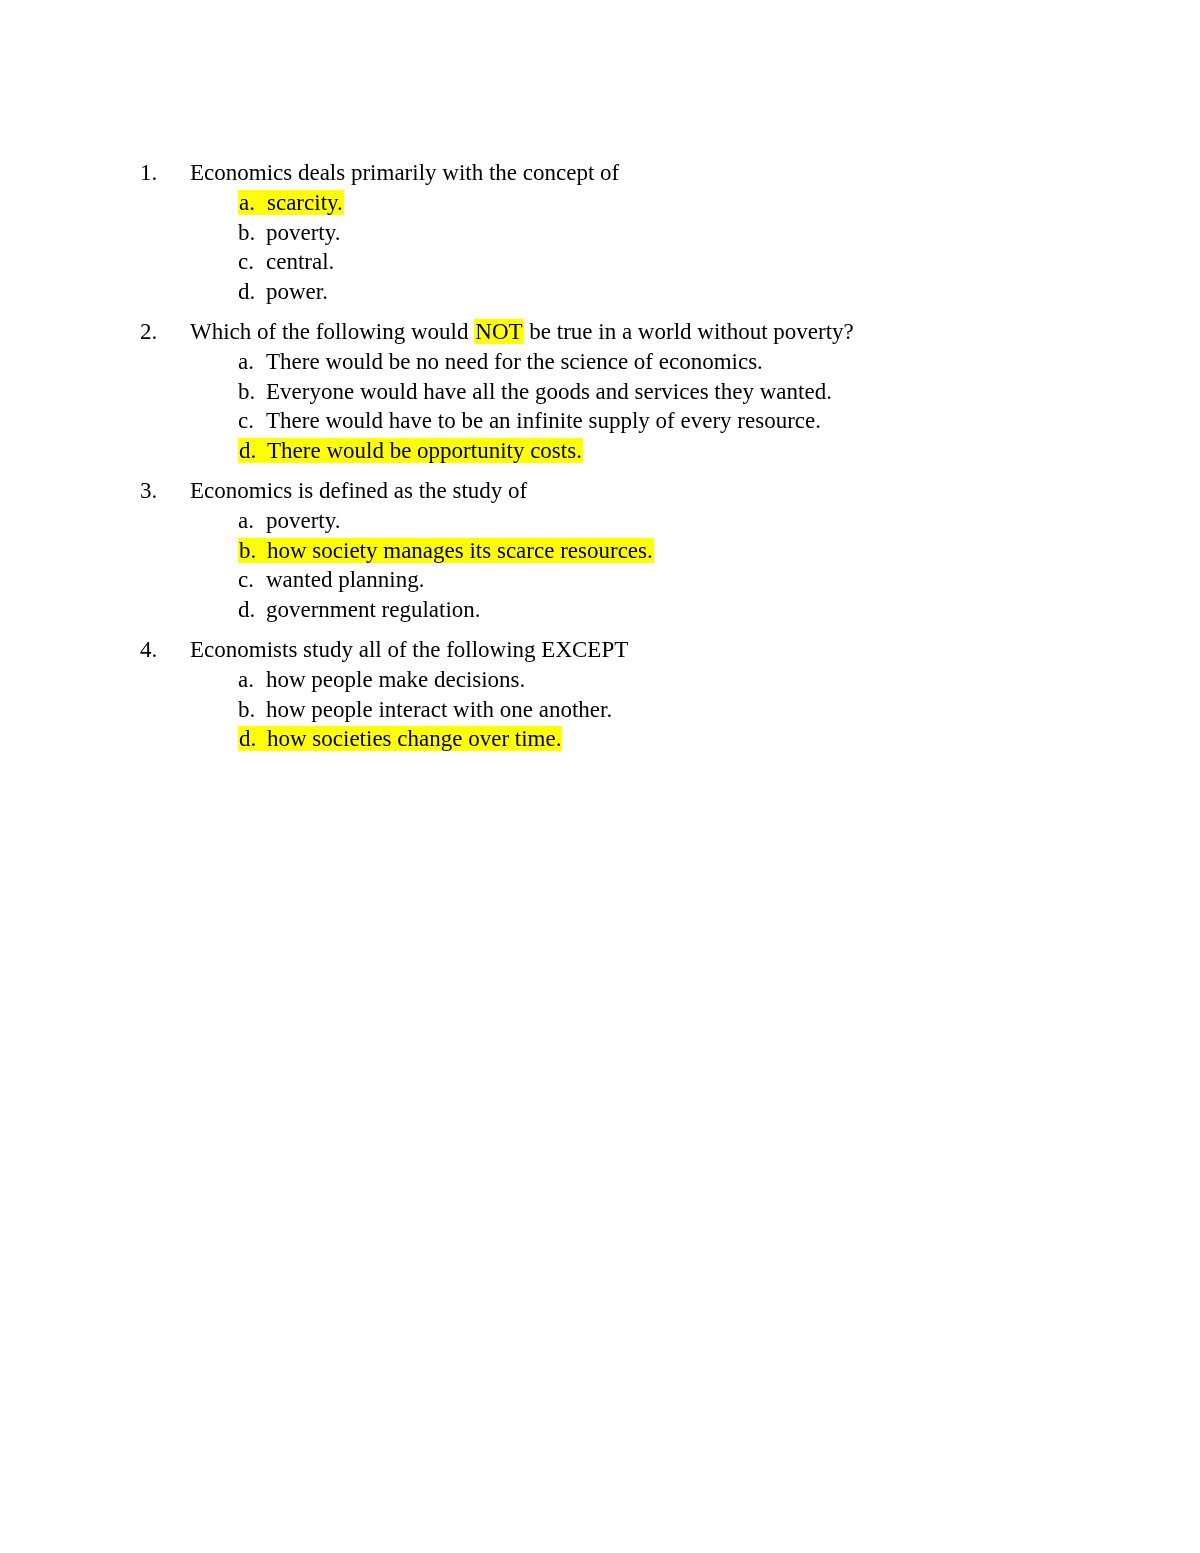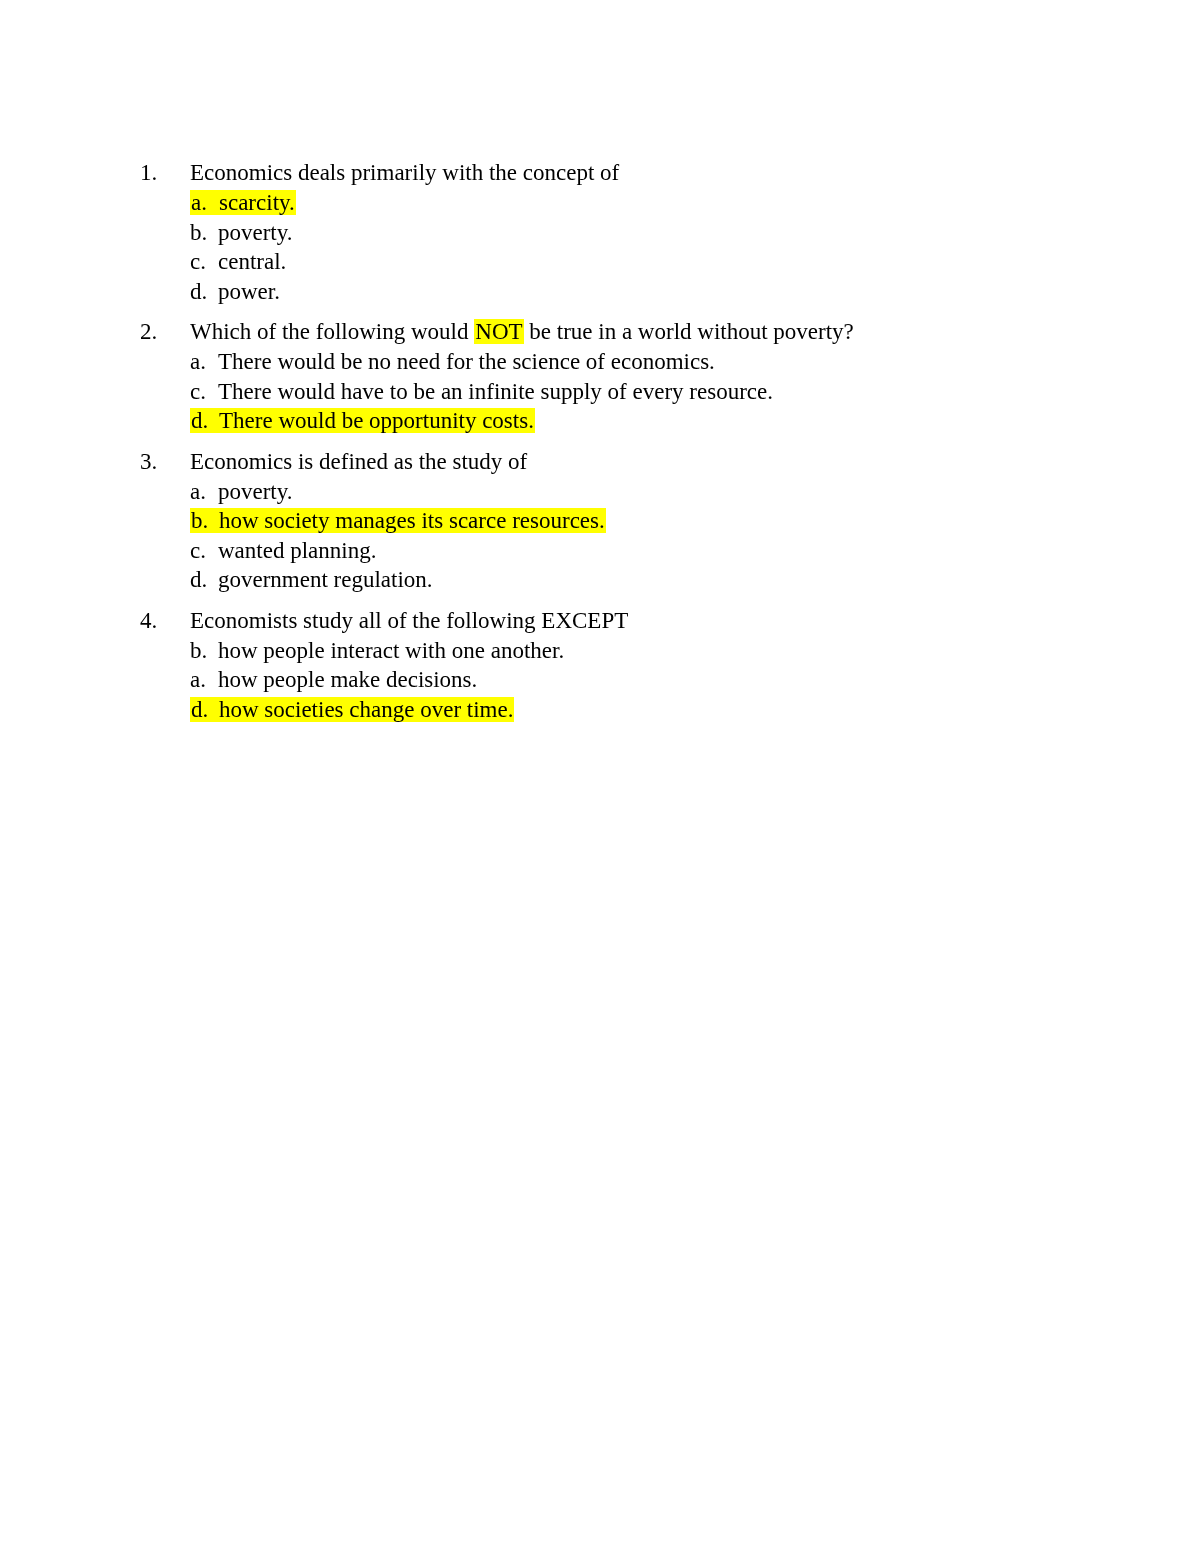--- a/index.html
+++ b/index.html
@@ -3,21 +3,21 @@
 <meta charset="utf-8">
 <style>
   html, body { margin: 0; padding: 0; background: #ffffff; }
   body { width: 1200px; height: 1553px; position: relative; overflow: hidden;
          font-family: "Liberation Serif", "DejaVu Serif", serif; color: #000; }
   .doc { position: absolute; left: 140px; top: 158px; width: 960px; }
   .question { position: relative; margin-bottom: 11px; }
   .qrow { display: flex; height: 30px; line-height: 30px; font-size: 23px; }
   .qnum { width: 50px; flex: none; }
   .opts { margin-left: 50px; }
-  .opt { height: 29.5px; line-height: 29.5px; font-size: 23px; white-space: nowrap; }
+  .opt { height: 29.5px; line-height: 29.5px; font-size: 23px; white-space: nowrap; margin-left: 48px; }
   .hl { background: #ffff00; padding: 0 1px; }
   .letter { display: inline-block; width: 28px; }
 </style>
 </head>
 <body>
 
 <div class="doc">
 
   <div class="question">
     <div class="qrow">
@@ -32,20 +32,21 @@
     </div>
   </div>
 
   <div class="question">
     <div class="qrow">
       <span class="qnum">2.</span>
       <span style="white-space:pre"><span>Which of the following would </span><span class="hl">NOT</span><span> be true in a world without poverty?</span></span>
     </div>
     <div class="opts">
       <div class="opt"><span class="letter">a.</span><span>There would be no need for the science of economics.</span></div>
+      <div class="opt"><span class="letter">b.</span><span>Everyone would have all the goods and services they wanted.</span></div>
       <div class="opt"><span class="letter">c.</span><span>There would have to be an infinite supply of every resource.</span></div>
       <div class="opt"><span class="hl"><span class="letter">d.</span><span>There would be opportunity costs.</span></span></div>
     </div>
   </div>
 
   <div class="question">
     <div class="qrow">
       <span class="qnum">3.</span>
       <span>Economics is defined as the study of</span>
     </div>
@@ -56,19 +57,19 @@
       <div class="opt"><span class="letter">d.</span><span>government regulation.</span></div>
     </div>
   </div>
 
   <div class="question">
     <div class="qrow">
       <span class="qnum">4.</span>
       <span>Economists study all of the following EXCEPT</span>
     </div>
     <div class="opts">
+      <div class="opt"><span class="letter">a.</span><span>how people make decisions.</span></div>
       <div class="opt"><span class="letter">b.</span><span>how people interact with one another.</span></div>
-      <div class="opt"><span class="letter">a.</span><span>how people make decisions.</span></div>
       <div class="opt"><span class="hl"><span class="letter">d.</span><span>how societies change over time.</span></span></div>
     </div>
   </div>
 
 </div>
 
 </body></html>

